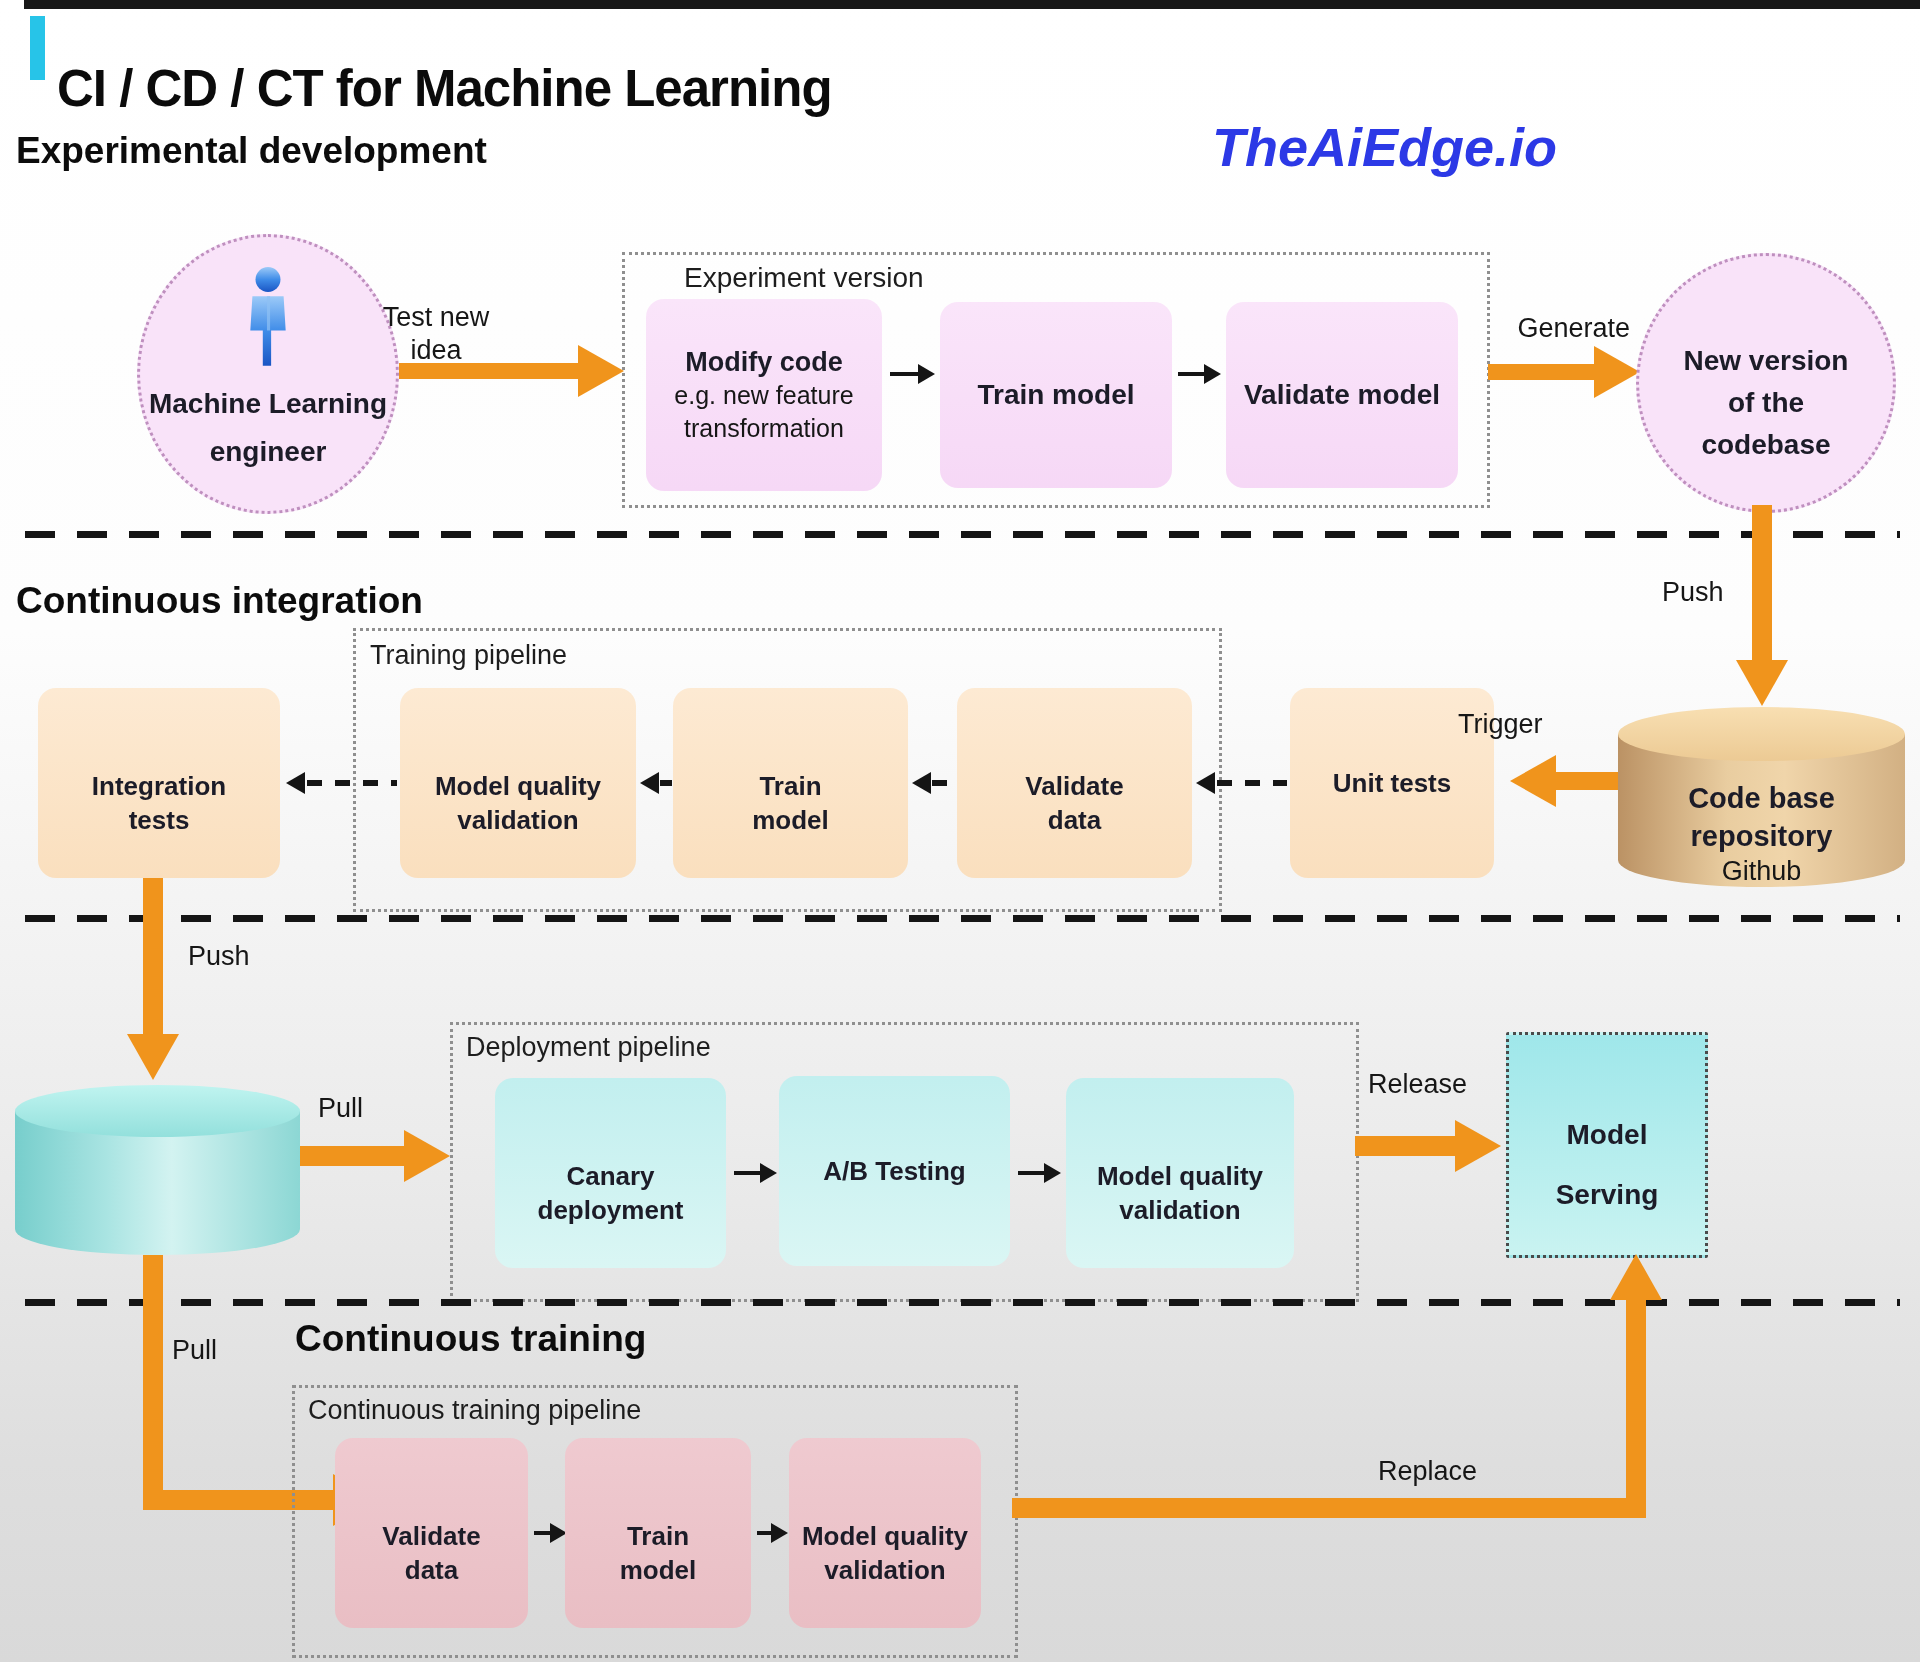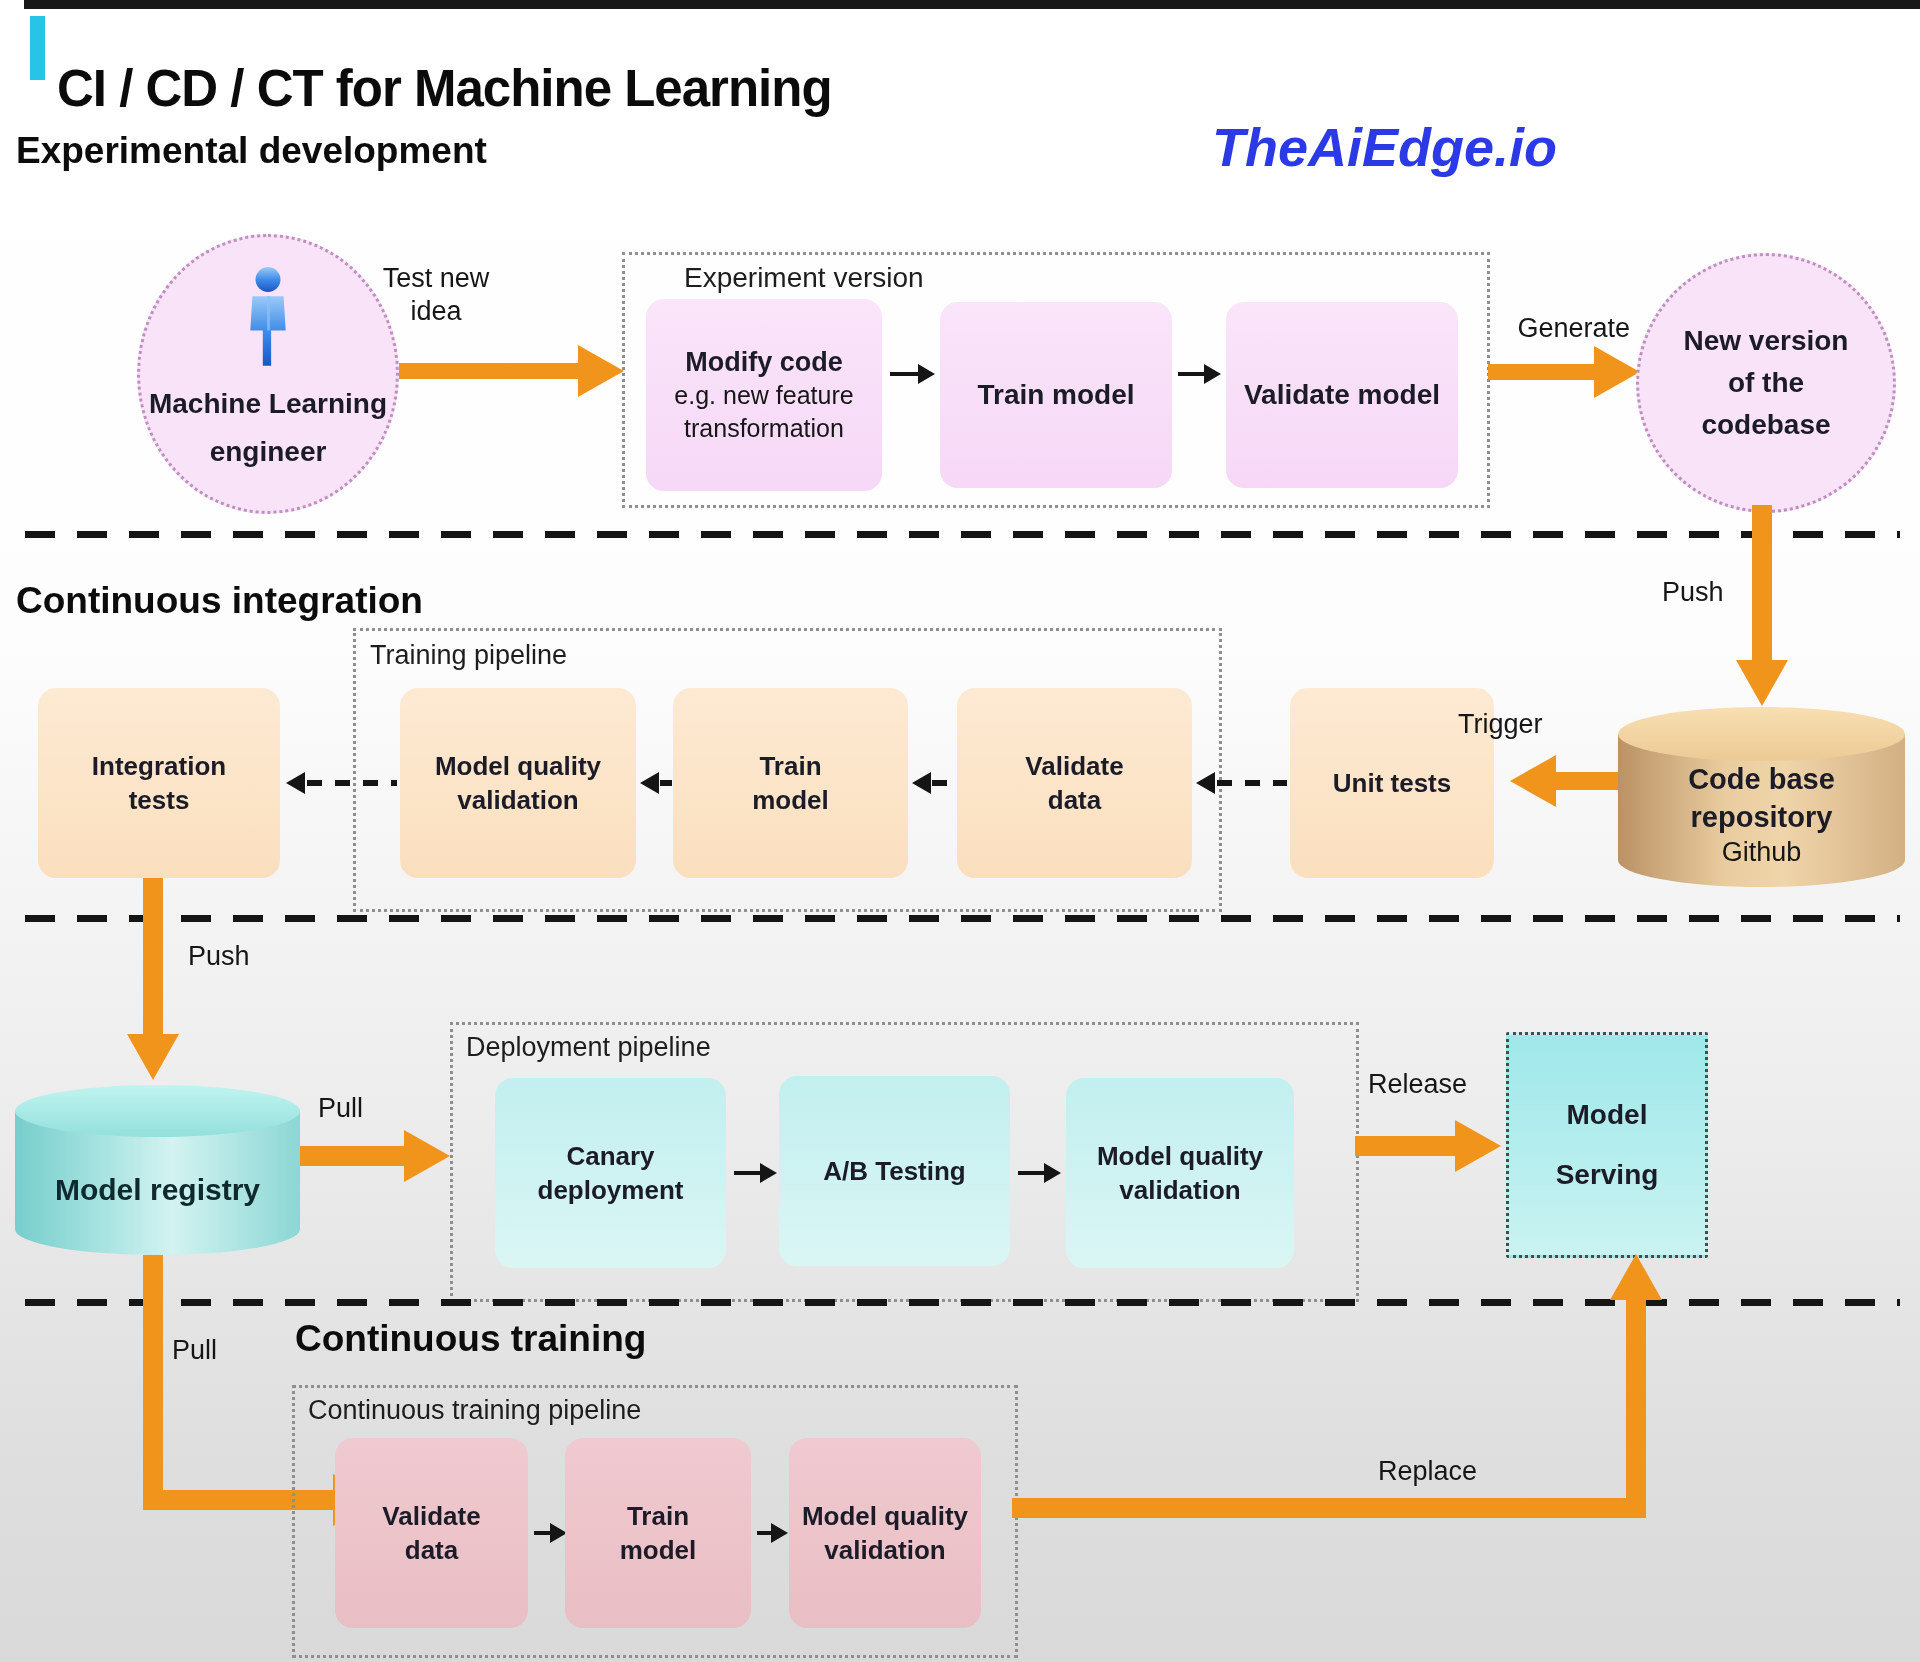--- a/index.html
+++ b/index.html
@@ -1,20 +1,20 @@
 <!DOCTYPE html>
 <html><head>
 <meta charset="utf-8">
 <style>
   html,body{margin:0;padding:0;}
   body{font-family:"Liberation Sans","DejaVu Sans",sans-serif;background:#cfcfcf;}
   .stage{position:relative;width:1920px;height:1662px;overflow:hidden;
          background:linear-gradient(180deg,#ffffff 0%,#fdfdfd 38%,#ececec 68%,#dedede 88%,#d9d9d9 100%);}
   .abs{position:absolute;}
-  .pre{white-space:pre-line;}
+  .pre{white-space:pre-line;margin-top:39px;}
   .ctr{display:flex;flex-direction:column;align-items:center;justify-content:center;text-align:center;}
 
   
   .title{font-size:51px;font-weight:bold;color:#0b0b0b;letter-spacing:-1px;}
   .h1{font-size:37px;font-weight:bold;color:#0c0c0c;}
   .brand{font-size:54px;font-style:italic;font-weight:bold;color:#2c39e6;}
   .lbl{font-size:27px;color:#161616;text-align:center;line-height:33px;}
   .boxtxt{font-size:26px;font-weight:bold;color:#1c1c28;line-height:34px;}
 
   
@@ -168,23 +168,20 @@
   <div class="divider" style="left:25px;top:915px;width:1875px;"></div>
 
 
   <div class="abs lbl" style="left:188px;top:940px;">Push</div>
   <div class="oshaft" style="left:143px;top:878px;width:20px;height:156px;"></div>
   <div class="ohd" style="left:127px;top:1034px;"></div>
 
   <div class="abs" style="left:15px;top:1085px;width:285px;height:170px;">
     <div class="cylBody" style="top:26px;bottom:0;border-radius:0 0 143px 143px / 0 0 26px 26px;background:linear-gradient(90deg,#77cecc,#a9e4e2 32%,#d3f3f1 55%,#8cd7d4);"></div>
     <div class="cylTop" style="top:0;height:52px;background:linear-gradient(180deg,#c0f4f0,#93e0dc);"></div>
-    <div class="abs ctr" style="left:0;right:0;top:40px;bottom:0;">
-      <div class="boxtxt" style="font-size:30px;color:#0e2a2e;">Model registry</div>
-    </div>
   </div>
 
   <div class="abs lbl" style="left:318px;top:1092px;">Pull</div>
   <div class="oshaft" style="left:300px;top:1146px;width:104px;height:20px;"></div>
   <div class="ohr" style="left:404px;top:1130px;"></div>
 
   <div class="abs dotbox" style="left:450px;top:1022px;width:903px;height:274px;"></div>
   <div class="abs dotlbl" style="left:466px;top:1032px;">Deployment pipeline</div>
 
   <div class="box cyanb ctr" style="left:495px;top:1078px;width:231px;height:190px;">

